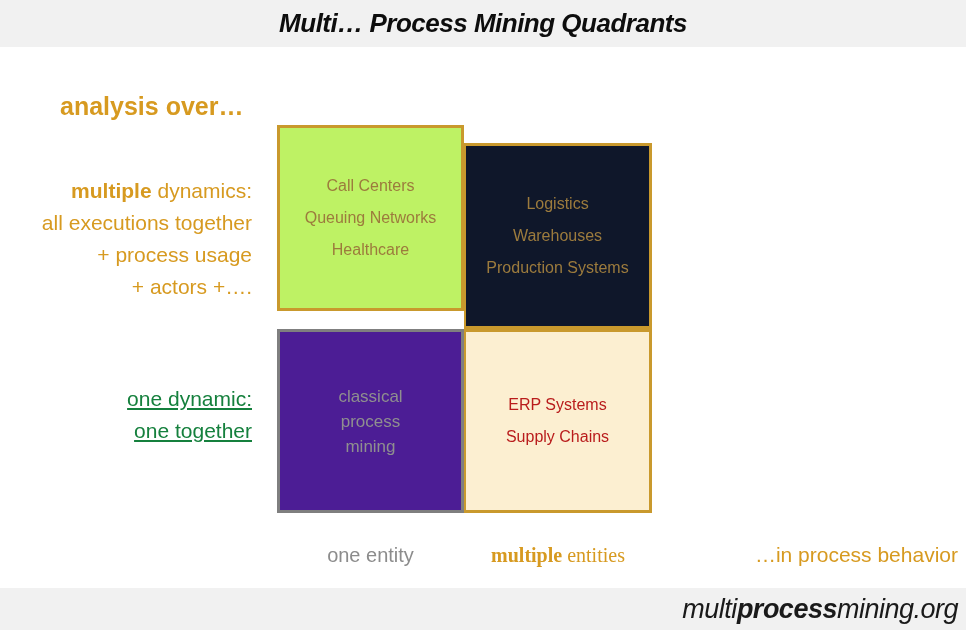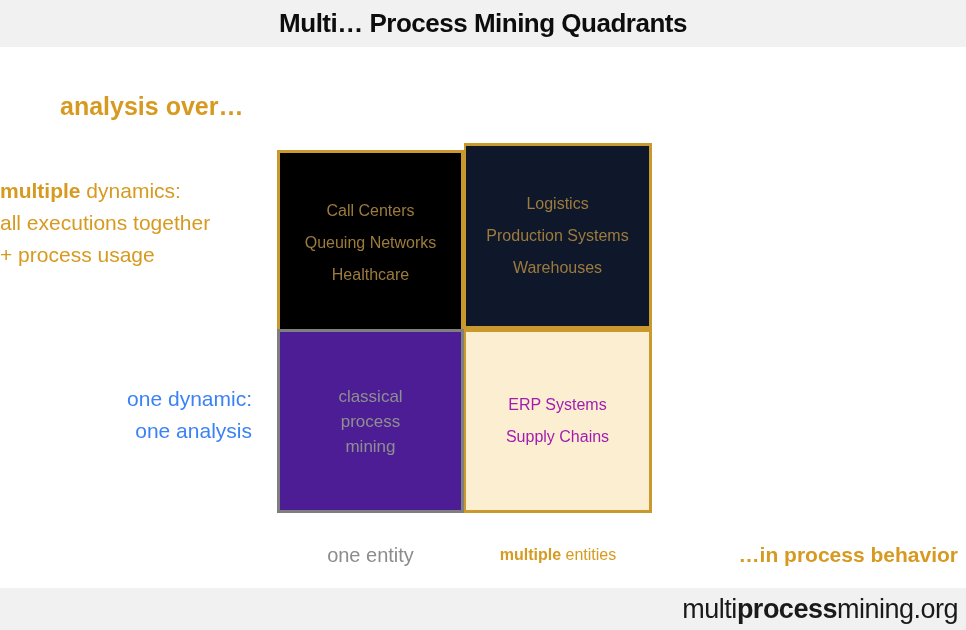--- a/index.html
+++ b/index.html
@@ -3,117 +3,118 @@
 <meta charset="utf-8">
 <style>
   html,body{margin:0;padding:0;}
   body{
     width:966px;height:630px;position:relative;overflow:hidden;
     background:#ffffff;
     font-family:"Liberation Sans", sans-serif;
   }
   .abs{position:absolute;}
   
-  .band{left:0;width:966px;background:#f1f1f1;}
+  .band{left:0;width:966px;background:#f1f1f1;font-style:italic;}
   .band.top{top:0;height:47px;}
   .band.bottom{top:588px;height:42px;}
   .slide-title{
     width:100%;text-align:center;line-height:47px;
     font-size:26px;font-weight:bold;color:#0d0d0d;letter-spacing:-0.5px;
     margin:0;
   }
   .footer-text{
     width:100%;text-align:right;line-height:42px;
     font-size:27px;color:#1a1a1a;letter-spacing:-0.5px;
     padding-right:8px;box-sizing:border-box;
   }
   .footer-text .b{font-weight:bold;}
   .bold{font-weight:bold;}
   .y-title{
     left:60px;top:92px;font-size:25px;font-weight:bold;color:#d79a20;
   }
   .y-high{
-    left:0;top:175px;width:252px;text-align:left;
+    left:0;top:175px;width:252px;text-align:right;
     font-size:21px;line-height:32px;color:#d79a20;
   }
   .y-low{
     left:0;top:383px;width:252px;text-align:right;
-    font-size:21px;line-height:32px;color:#3b82f6;
+    font-size:21px;line-height:32px;color:#15803d;text-decoration:underline;
   }
   
   .quad{
     box-sizing:border-box;
     display:flex;flex-direction:column;justify-content:center;align-items:center;
     text-align:center;
   }
   .quad p{margin:0;}
-  .q-tl{left:277px;top:150px;width:187px;height:186px;
-    background:#000000;border:3px solid #c9992d;text-align:right;}
+  .q-tl{left:277px;top:125px;width:187px;height:186px;
+    background:#bef264;border:3px solid #c9992d;text-align:right;}
   .q-tr{left:464px;top:143px;width:188px;height:186px;
     background:#0f172a;border:3px solid #c9992d;border-left-width:2px;}
   .q-bl{left:277px;top:329px;width:187px;height:184px;
     background:#4c1d95;border:3px solid #7f7f7f;}
   .q-br{left:464px;top:329px;width:188px;height:184px;
     background:#fcefd1;border:3px solid #c9992d;border-left-width:2px;}
   .q-tl p,.q-tr p{
     font-size:16px;line-height:32px;color:#9c7b3d;
   }
   .q-bl p{
     font-size:17px;line-height:25px;color:#8f8f8f;
   }
   .q-br p{
-    font-size:16px;line-height:24px;color:#a21caf;margin:4px 0;
+    font-size:16px;line-height:24px;color:#b91c1c;margin:4px 0;
     max-width:150px;
   }
   
   .x-low{
     left:277px;top:541px;width:187px;text-align:center;
     font-size:20px;line-height:28px;color:#8c8c8c;
   }
   .x-high{
     left:464px;top:541px;width:188px;text-align:center;
-    font-size:16px;line-height:28px;color:#d79a20;white-space:nowrap;
+    font-size:20px;line-height:28px;color:#d79a20;white-space:nowrap;font-family:Liberation Serif, serif;
   }
   .x-title{
     right:8px;top:540px;text-align:right;
-    font-size:21px;line-height:29px;font-weight:bold;color:#d79a20;
+    font-size:21px;line-height:29px;font-weight:normal;color:#d79a20;
   }
 </style>
 </head>
 <body>
 
 <div>
 
   <header class="abs band top">
     <h1 class="slide-title">Multi… Process Mining Quadrants</h1>
   </header>
 
   <div class="abs y-title">analysis over…</div>
 
   <div class="abs y-high">
     <div><span class="bold">multiple</span><span> dynamics:</span></div>
     <div>all executions together</div>
     <div>+ process usage</div>
+    <div>+ actors +….</div>
   </div>
 
   <div class="abs y-low">
     <div>one dynamic:</div>
-    <div>one analysis</div>
+    <div>one together</div>
   </div>
 
   <div class="abs quad q-tl">
     <p>Call Centers</p>
     <p>Queuing Networks</p>
     <p>Healthcare</p>
   </div>
 
   <div class="abs quad q-tr">
     <p>Logistics</p>
+    <p>Warehouses</p>
     <p>Production Systems</p>
-    <p>Warehouses</p>
   </div>
 
   <div class="abs quad q-bl">
     <p>classical</p>
     <p>process</p>
     <p>mining</p>
   </div>
 
   <div class="abs quad q-br">
     <p>ERP Systems</p>

